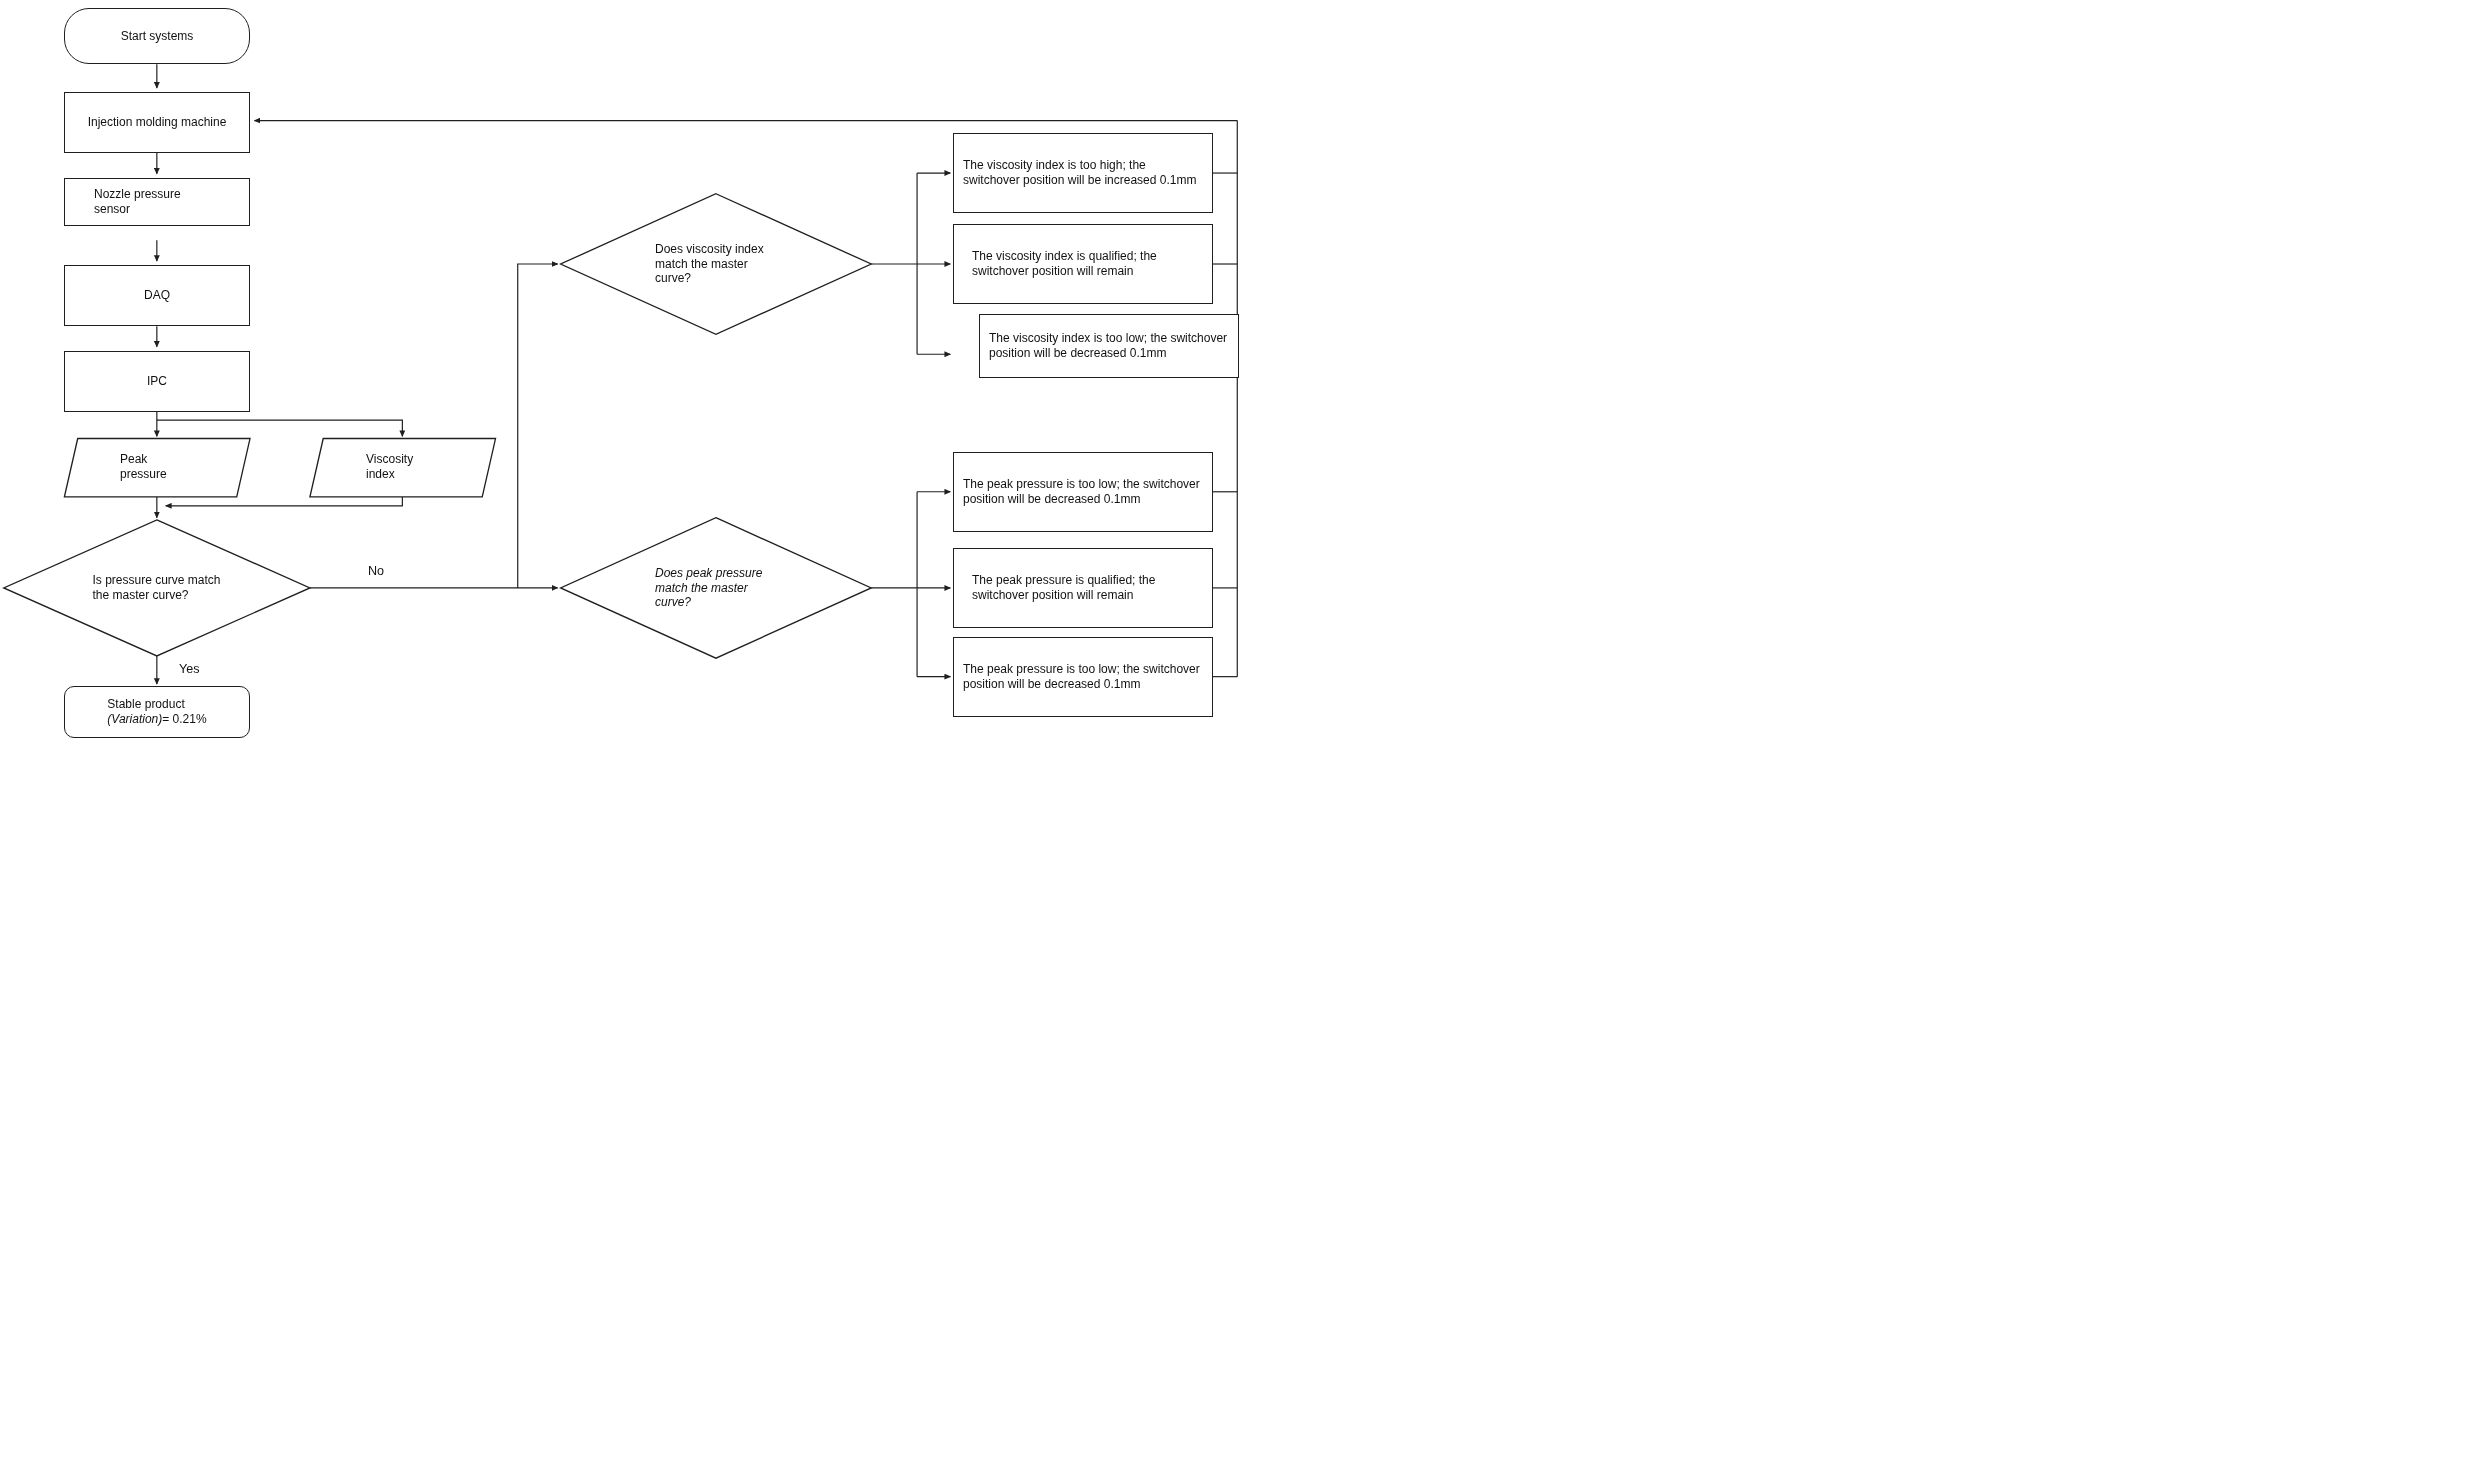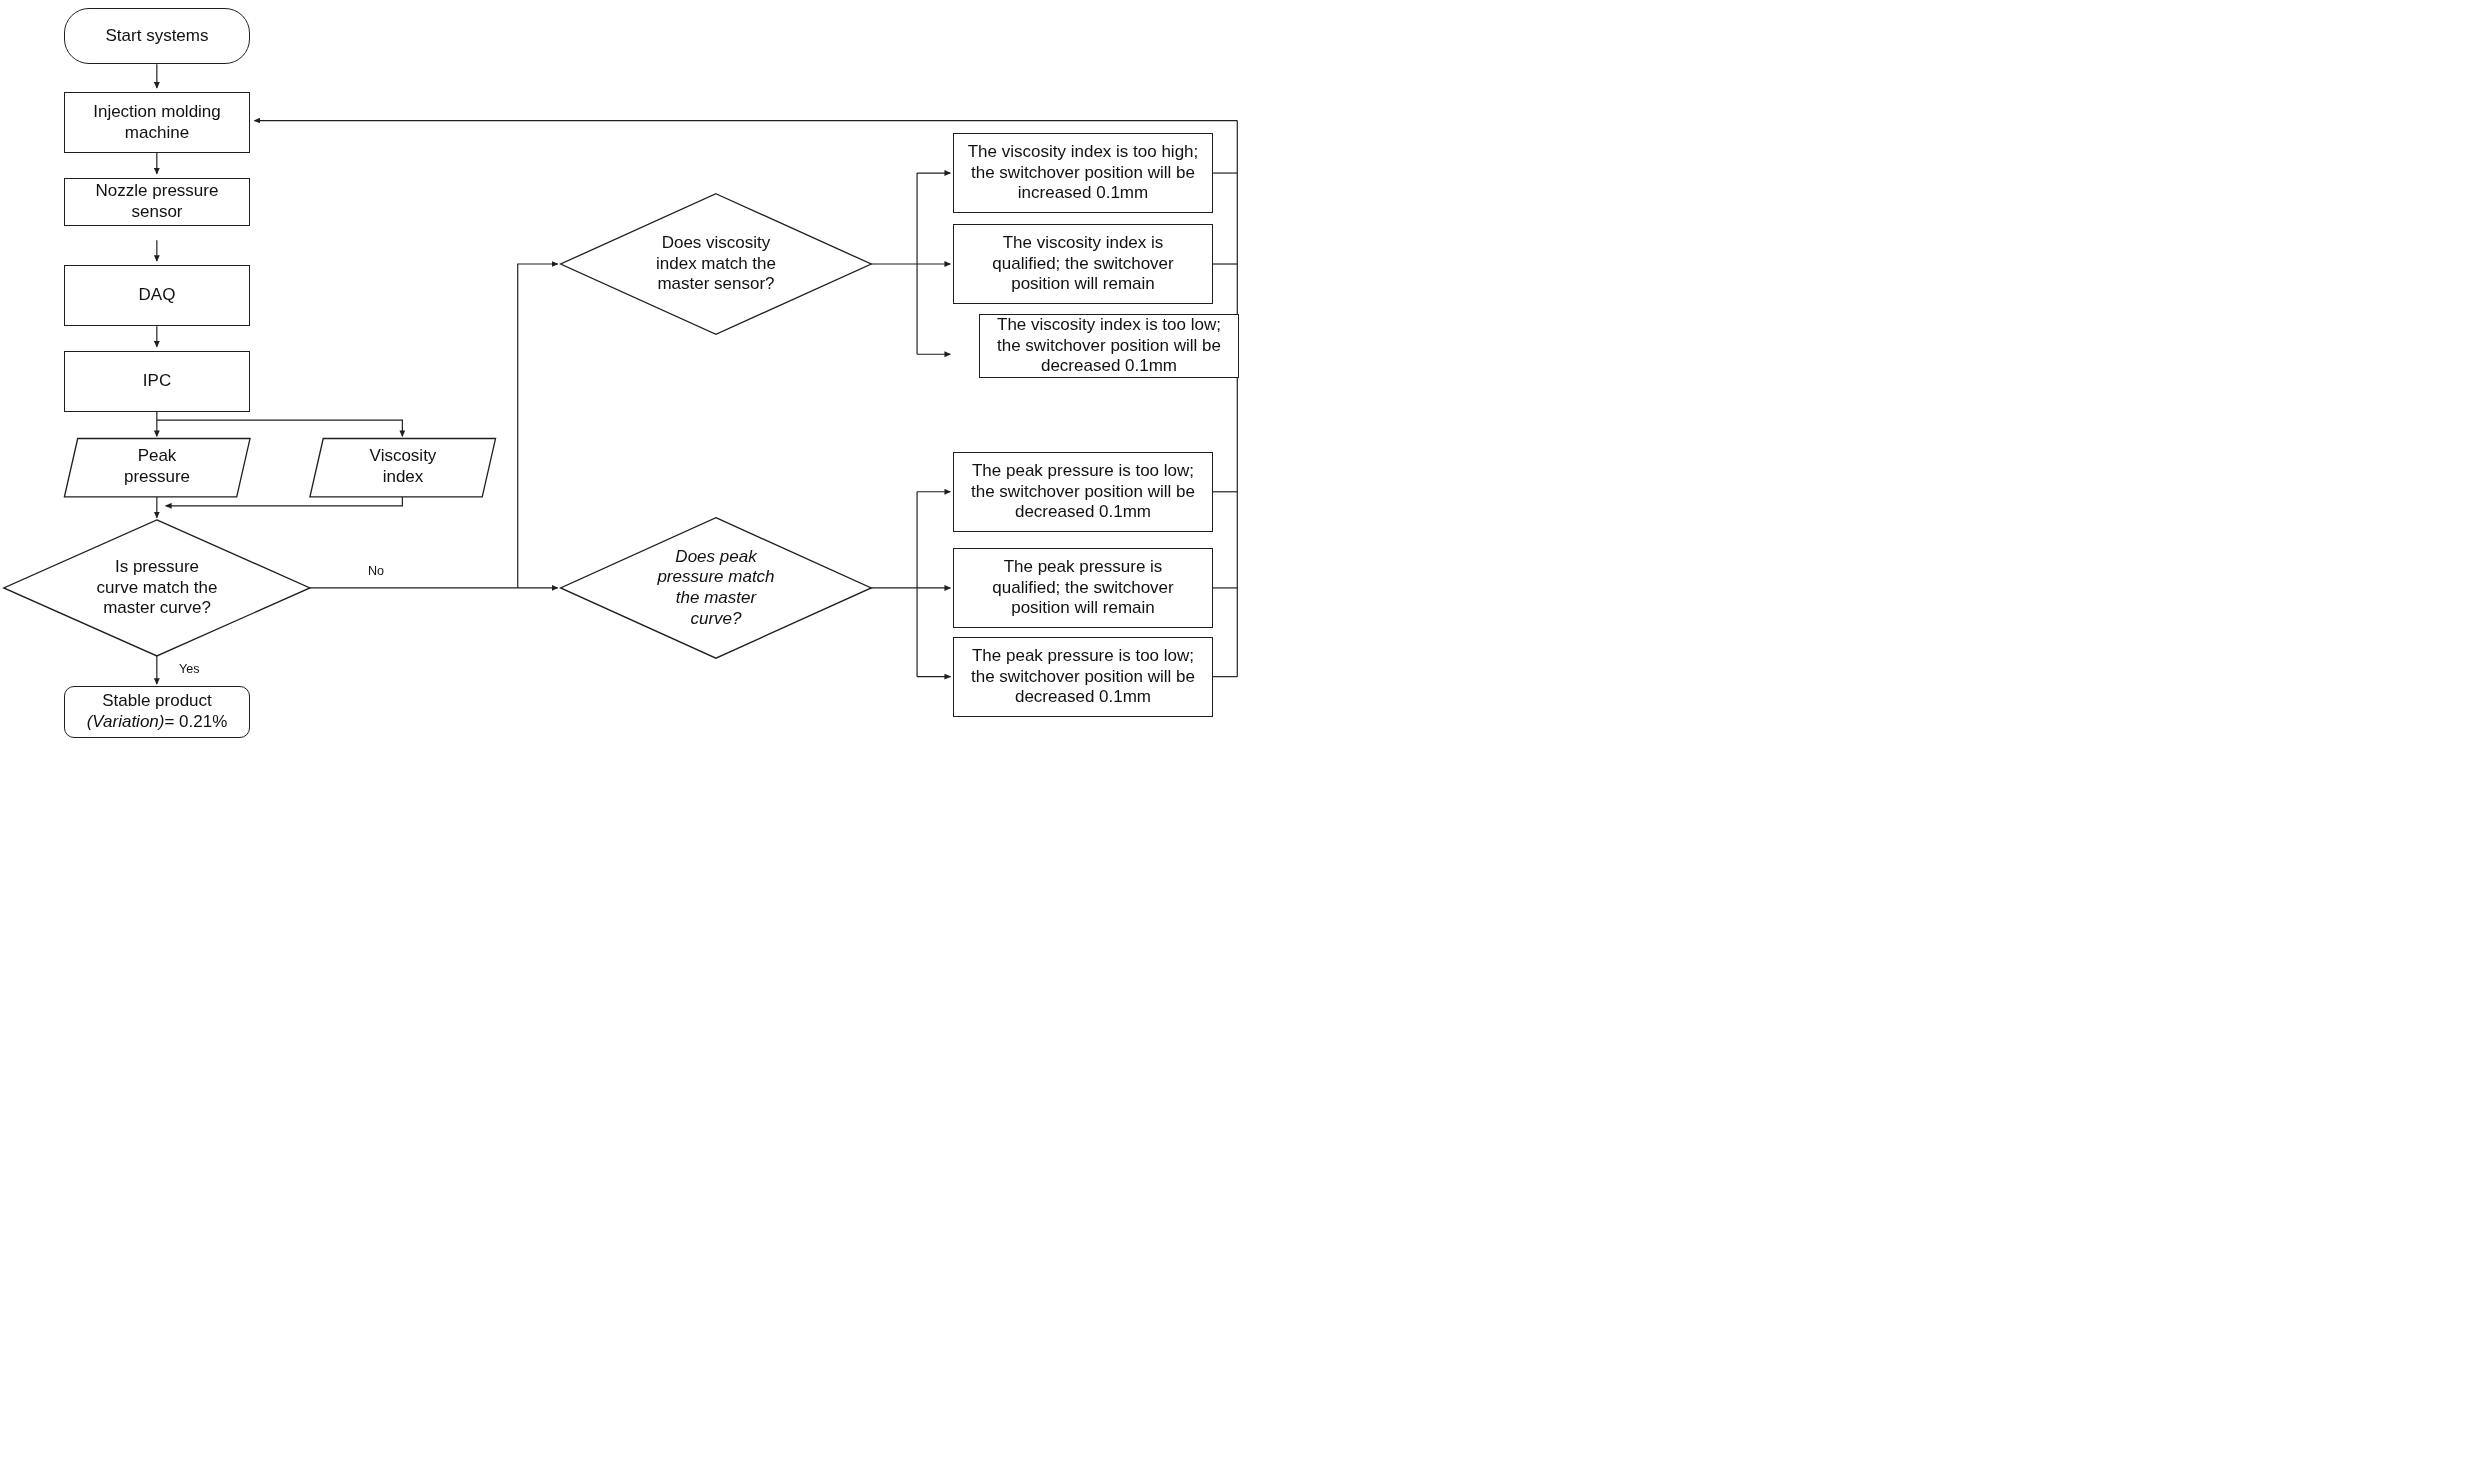--- a/index.html
+++ b/index.html
@@ -17,22 +17,22 @@
     color:var(--text);
     overflow:hidden;
   }
   .stage svg{position:absolute;left:0;top:0;}
   .node{
     position:absolute;
     box-sizing:border-box;
     display:flex;
     align-items:center;
     justify-content:center;
-    text-align:center;
-    font-size:17px;
+    text-align:left;
+    font-size:12px;
     line-height:1.22;
     color:var(--text);
   }
   .box{
     border:1.5px solid var(--line);
     background:#fff;
     padding:1.5px 6px;
   }
   .terminal{border:1.5px solid var(--line);background:#fff;}
   .pill{border-radius:25px;}
@@ -135,21 +135,21 @@
 
   <div class="node overlay" style="left:325px;top:438px;width:156px;height:58px;">
     <span style="max-width:74px;">Viscosity index</span>
   </div>
 
   <div class="node overlay" style="left:83px;top:529px;width:148px;height:118px;">
     <span style="max-width:129px;">Is pressure curve match the master curve?</span>
   </div>
 
   <div class="node overlay" style="left:642px;top:205px;width:148px;height:118px;">
-    <span style="max-width:122px;">Does viscosity index match the master sensor?</span>
+    <span style="max-width:122px;">Does viscosity index match the master curve?</span>
   </div>
 
   <div class="node overlay" style="left:642px;top:529px;width:148px;height:118px;font-style:italic;">
     <span style="max-width:122px;">Does peak pressure match the master curve?</span>
   </div>
 
   <div class="edge-label" style="left:179px;top:662px;">Yes</div>
   <div class="edge-label" style="left:368px;top:564px;">No</div>
 
   <div class="node terminal round" style="left:64px;top:686px;width:186px;height:52px;">

